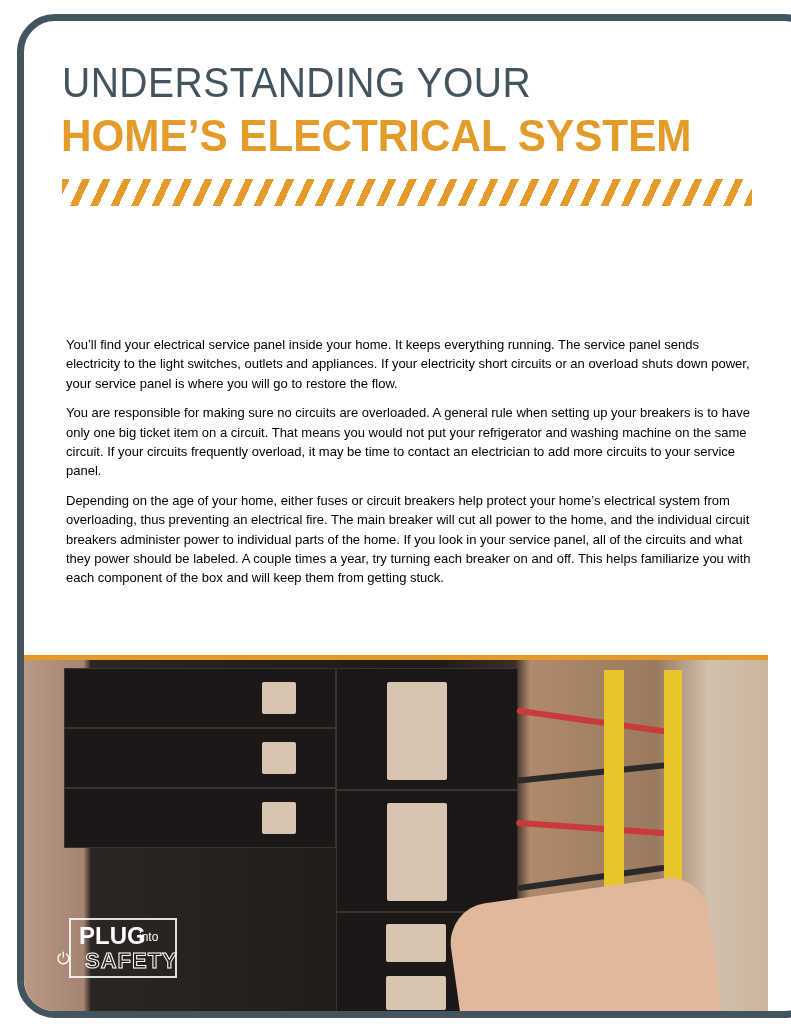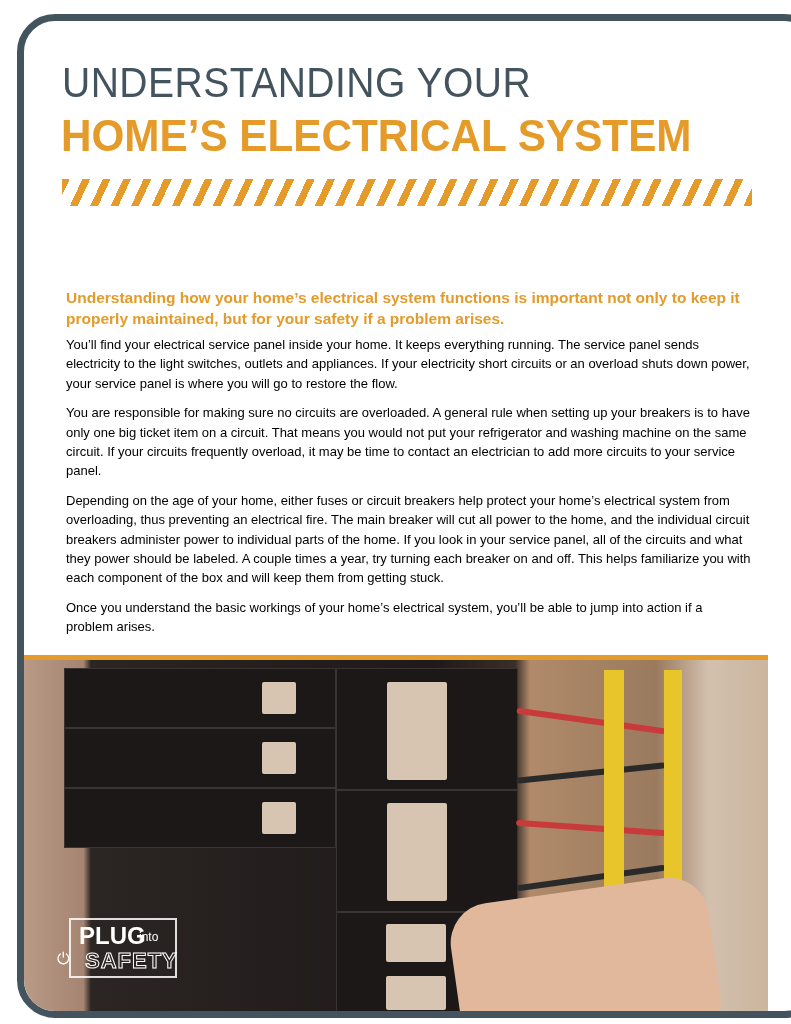--- a/index.html
+++ b/index.html
@@ -32,27 +32,25 @@
 </style>
 </head>
 <body>
 
 <div class="frame">
   <div class="title-light">UNDERSTANDING YOUR</div>
   <div class="title-bold">HOME’S ELECTRICAL SYSTEM</div>
   <div class="stripes"></div>
 
 
-  <div class="lead">Understanding how your home’s electrical system functions is important not only to keep it properly maintained, but for your safety if a problem arises.</div>
 
   <div class="body">
     <p>You’ll find your electrical service panel inside your home. It keeps everything running. The service panel sends electricity to the light switches, outlets and appliances. If your electricity short circuits or an overload shuts down power, your service panel is where you will go to restore the flow.</p>
     <p>You are responsible for making sure no circuits are overloaded. A general rule when setting up your breakers is to have only one big ticket item on a circuit. That means you would not put your refrigerator and washing machine on the same circuit. If your circuits frequently overload, it may be time to contact an electrician to add more circuits to your service panel.</p>
     <p>Depending on the age of your home, either fuses or circuit breakers help protect your home’s electrical system from overloading, thus preventing an electrical fire. The main breaker will cut all power to the home, and the individual circuit breakers administer power to individual parts of the home. If you look in your service panel, all of the circuits and what they power should be labeled. A couple times a year, try turning each breaker on and off. This helps familiarize you with each component of the box and will keep them from getting stuck.</p>
-    <p>Once you understand the basic workings of your home’s electrical system, you’ll be able to jump into action if a problem arises.</p>
   </div>
 
   <div class="divider"></div>
 
   <div class="photo">
     <div class="breaker" style="left:40px;top:8px;width:270px;height:58px;"></div>
     <div class="breaker" style="left:40px;top:68px;width:270px;height:58px;"></div>
     <div class="breaker" style="left:40px;top:128px;width:270px;height:58px;"></div>
     <div class="breaker" style="left:312px;top:8px;width:180px;height:120px;"></div>
     <div class="breaker" style="left:312px;top:130px;width:180px;height:120px;"></div>

